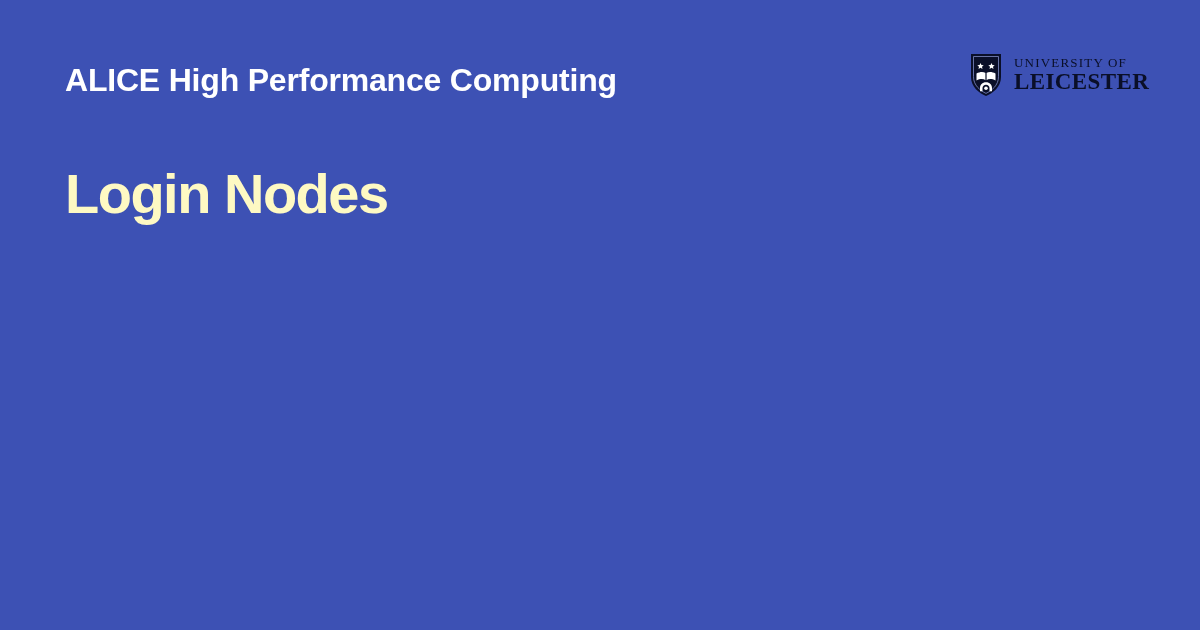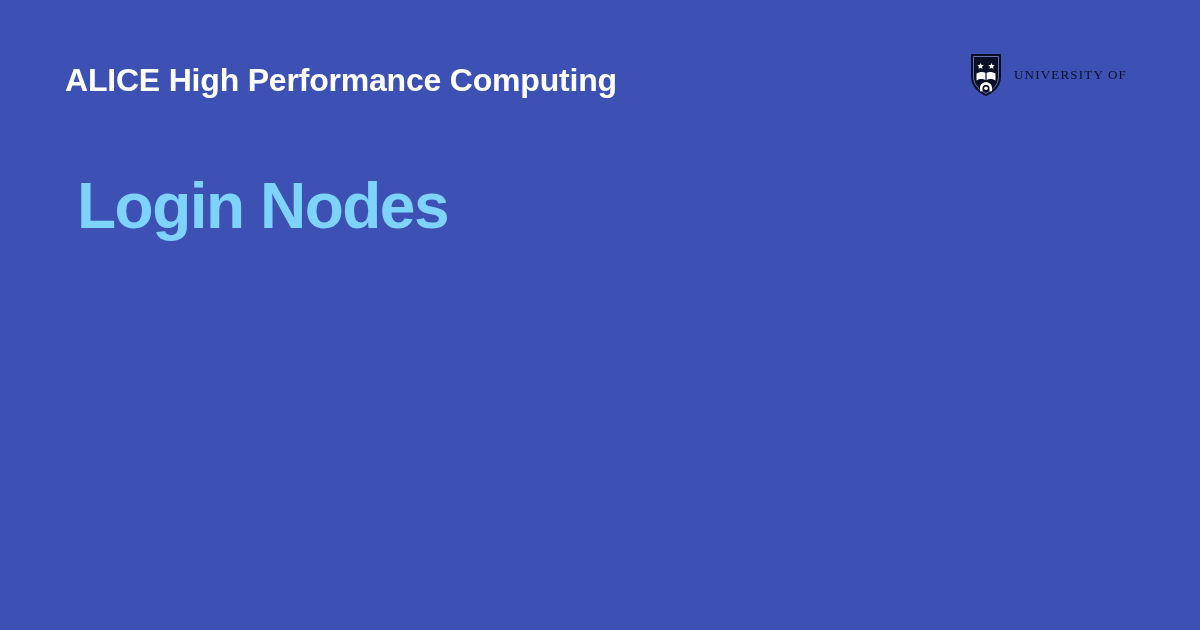--- a/index.html
+++ b/index.html
@@ -34,26 +34,26 @@
     font-size: 32px;
     line-height: 40px;
     letter-spacing: -0.2px;
     color: #ffffff;
     white-space: nowrap;
     margin: 0;
   }
   .headline {
     font-family: "Liberation Sans", sans-serif;
     font-weight: bold;
-    font-size: 64px;
+    font-size: 56px;
     line-height: 96px;
     letter-spacing: -1.5px;
-    color: #7dd3fc;
+    color: #fef9c3;
     white-space: nowrap;
-    margin: 12px;
+    margin: 0;
     padding-top: 46px;
   }
 
   
   .logo {
     position: absolute;
     left: 970px;
     top: 53px;
     height: 44px;
     display: flex;
@@ -118,16 +118,17 @@
         <path d="M13 41 C20 37 27 37 31.2 40.2 L31.2 54.5 C27 51.4 20 51.4 13 55 Z" fill="#ffffff"></path>
         <path d="M51 41 C44 37 37 37 32.8 40.2 L32.8 54.5 C37 51.4 44 51.4 51 55 Z" fill="#ffffff"></path>
         <rect x="31.3" y="39.4" width="1.4" height="15.6" fill="#0a0f28"></rect>
       </g>
 
       <path d="M32 58.5 C24.5 58.5 20 63.5 20 70 L20 76.5 L25 76.5 L25 70 C25 66.2 28 63.4 32 63.4 C36 63.4 39 66.2 39 70 L39 76.5 L44 76.5 L44 70 C44 63.5 39.5 58.5 32 58.5 Z" fill="#ffffff"></path>
       <circle cx="32" cy="70.5" r="3.6" fill="#ffffff"></circle>
     </svg>
     <div class="logo-wordmark">
       <div class="logo-line-top">UNIVERSITY OF</div>
+      <div class="logo-line-bottom">LEICESTER</div>
     </div>
   </div>
 
 </div>
 
 </body></html>

